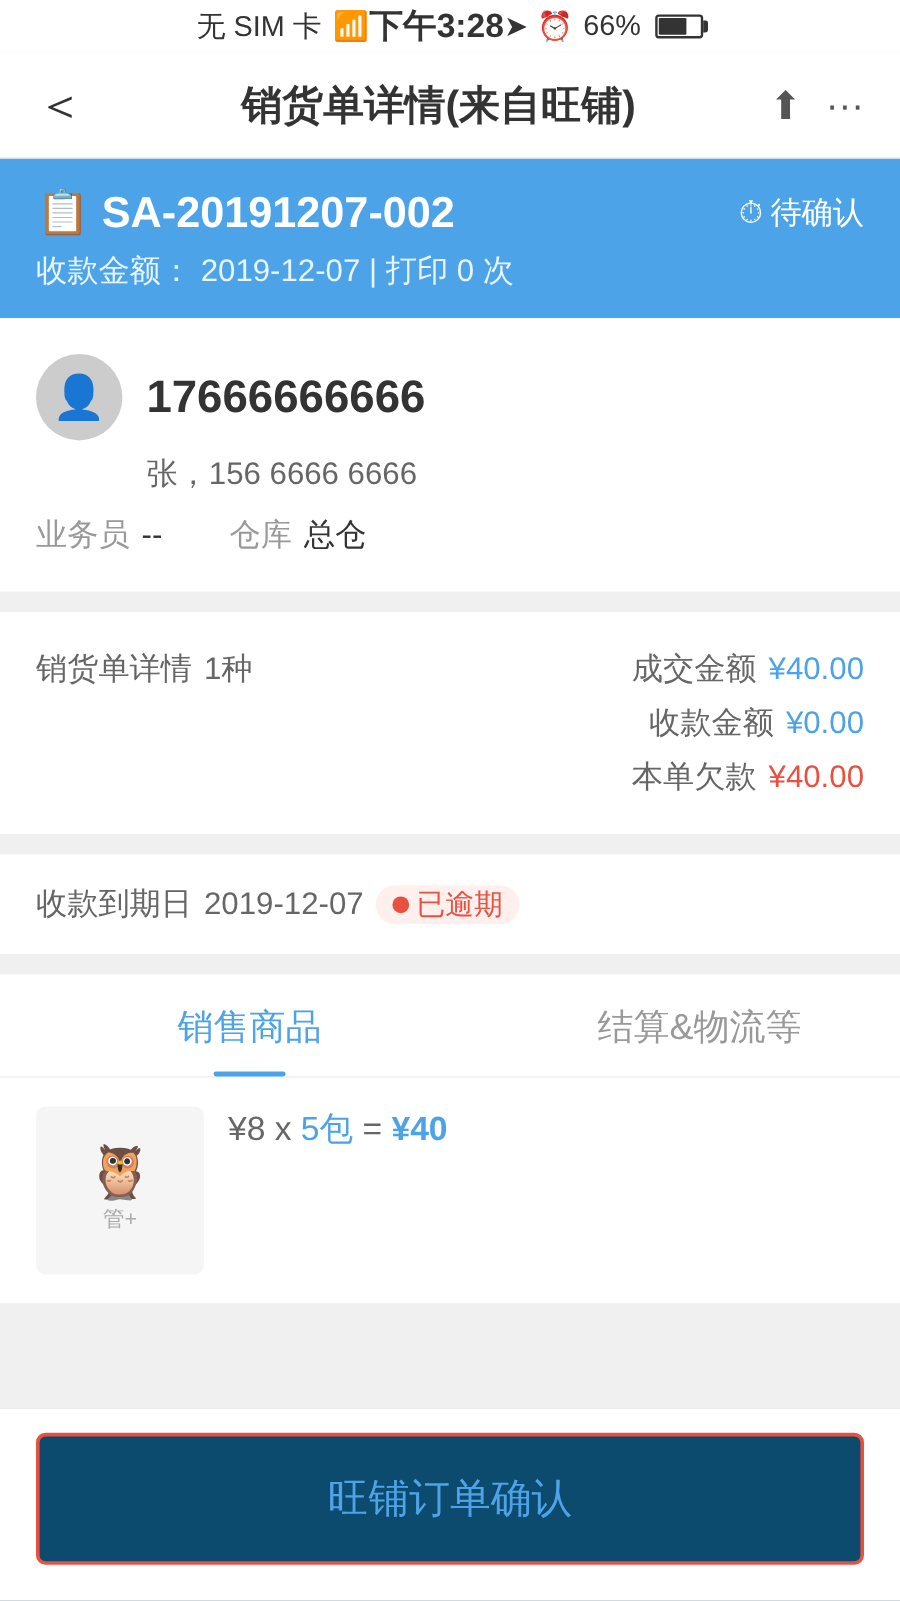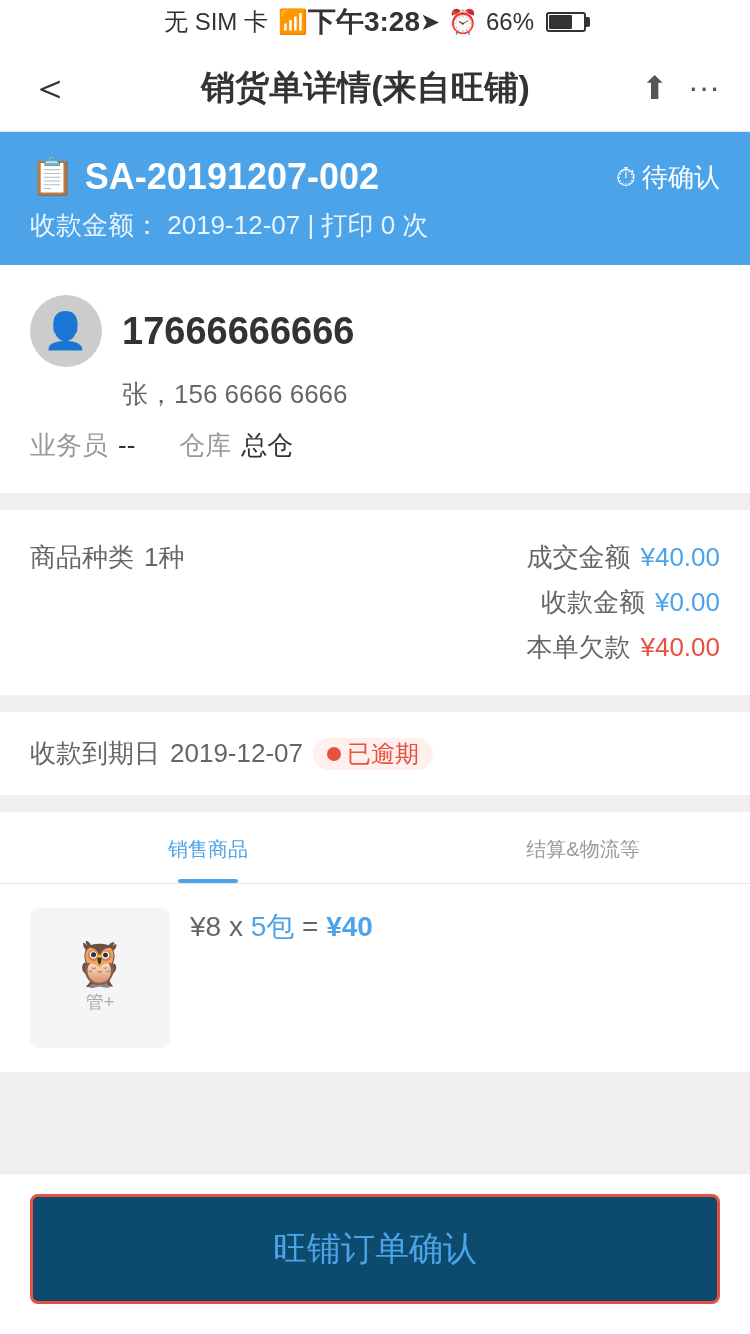--- a/index.html
+++ b/index.html
@@ -148,21 +148,21 @@
       color: #333;
     }
     .customer-name {
       font-size: 26px;
       color: #666;
       margin-left: 92px;
       margin-bottom: 16px;
     }
     .customer-meta {
       display: flex;
-      gap: 44px;
+      gap: 56px;
       margin-left: 0;
       font-size: 26px;
       color: #666;
     }
     .meta-item { display: flex; gap: 10px; align-items: center; }
     .meta-label { color: #999; }
     .meta-value { color: #333; }
     .divider {
       height: 1px;
       background: #f0f0f0;
@@ -241,21 +241,21 @@
       margin-bottom: 0;
     }
     .tabs-row {
       display: flex;
       border-bottom: 1px solid #e8e8e8;
     }
     .tab-item {
       flex: 1;
       text-align: center;
       padding: 24px 0 20px;
-      font-size: 20px;
+      font-size: 30px;
       color: #999;
       cursor: pointer;
       position: relative;
       margin-left: 41px;
     }
     .tab-item.active {
       color: #4da3e8;
       font-weight: 500;
     }
     .tab-item.active::after {
@@ -411,21 +411,21 @@
     </div>
   </div>
 </div>
 
 <div class="divider"></div>
 
 <div class="summary-section">
   <div class="summary-grid">
     <div class="summary-left">
       <div class="summary-item">
-        <span>商品种类</span>
+        <span>销货单详情</span>
         <span>1种</span>
       </div>
     </div>
     <div class="summary-right">
       <div class="amount-row">
         <span class="amount-label">成交金额</span>
         <span class="amount-value">¥40.00</span>
       </div>
       <div class="amount-row">
         <span class="amount-label">收款金额</span>

